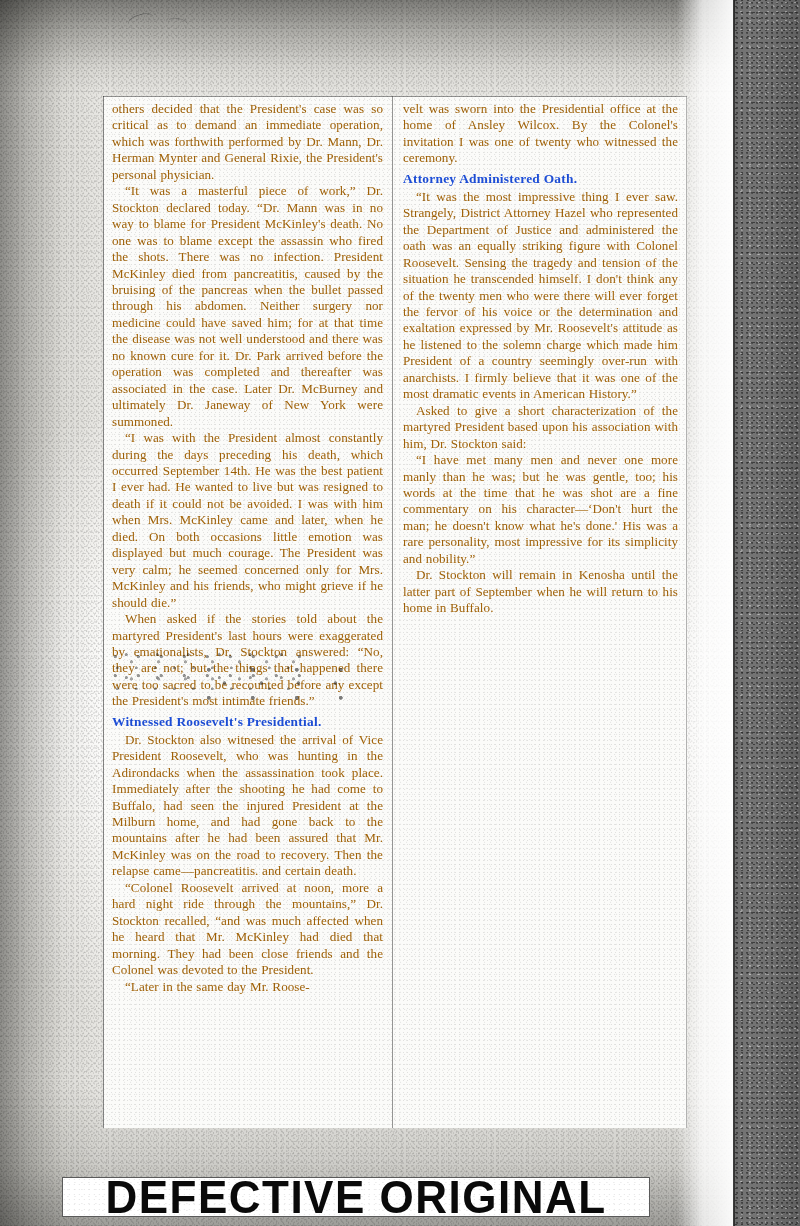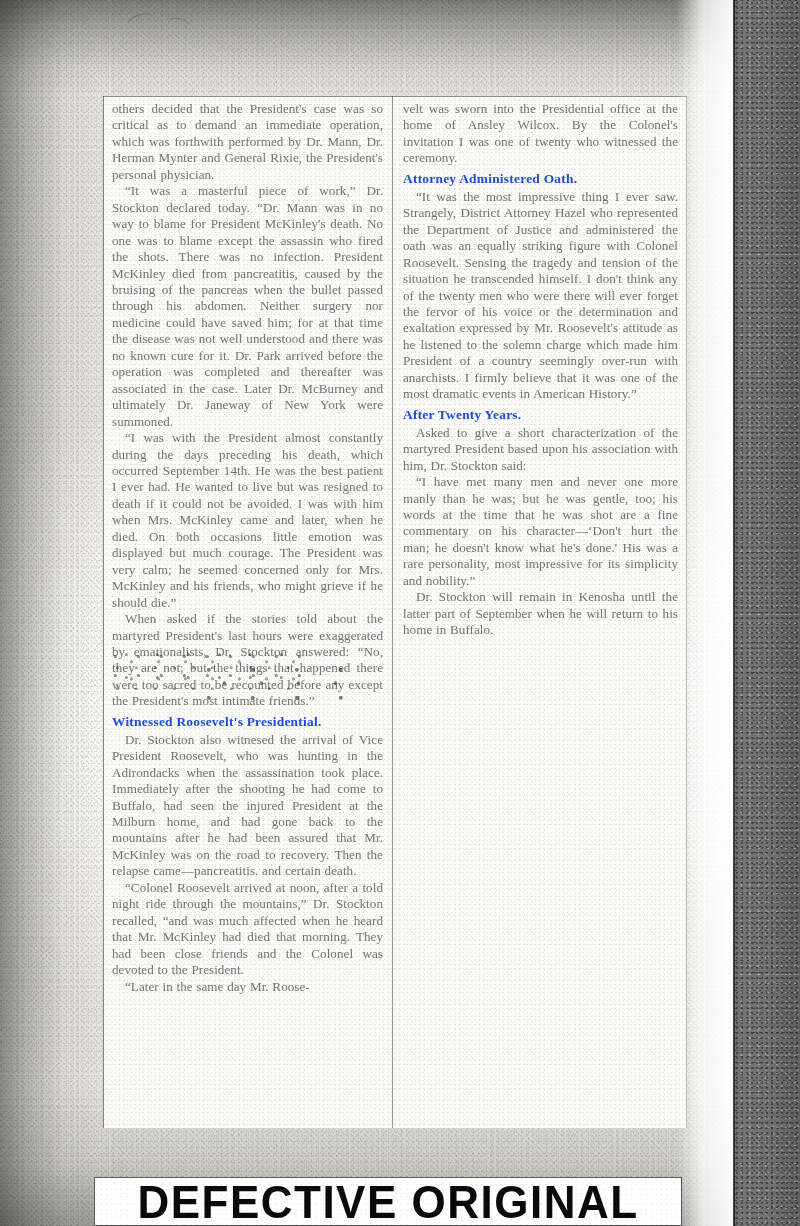--- a/index.html
+++ b/index.html
@@ -129,21 +129,21 @@
     width: 289px;
   }
   .col.right { width: 295px; padding-left: 11px; }
 
   p.para {
     margin: 0 0 0 0;
     font-size: 13.1px;
     line-height: 16.45px;
     text-align: justify;
     text-indent: 13px;
-    color: #737373;
+    color: #a16207;
     letter-spacing: .05px;
     word-spacing: .4px;
   }
   p.para.noindent { text-indent: 0; }
 
   h2.subhead {
     margin: 3px 0 1px 0;
     font-size: 13.4px;
     line-height: 18px;
     font-weight: bold;
@@ -176,29 +176,28 @@
     opacity: .6;
     pointer-events: none;
   }
 
   
   .banner {
     position: absolute;
     left: 62px;
     top: 1177px;
     width: 588px;
-    height: 49px;
+    height: 40px;
     background: #ffffff;
     border: 1px solid #5a5a5a;
     box-sizing: border-box;
     display: flex;
     align-items: center;
     justify-content: center;
     overflow: hidden;
-    margin-left: 32px;
   }
   .banner-text {
     font-family: "Liberation Sans", "DejaVu Sans", sans-serif;
     font-size: 44px;
     font-weight: bold;
     letter-spacing: 1.5px;
     color: #0a0a0a;
     white-space: nowrap;
     line-height: 1;
     transform: scaleY(1.06);
@@ -251,28 +250,27 @@
     <div class="col-rule"></div>
 
     <div class="columns">
       <div class="col left">
           <p class="para noindent">others decided that the President's case was so critical as to demand an immediate operation, which was forthwith performed by Dr. Mann, Dr. Herman Mynter and General Rixie, the President's personal physician.</p>
           <p class="para">“It was a masterful piece of work,” Dr. Stockton declared today. “Dr. Mann was in no way to blame for President McKinley's death. No one was to blame except the assassin who fired the shots. There was no infection. President McKinley died from pancreatitis, caused by the bruising of the pancreas when the bullet passed through his abdomen. Neither surgery nor medicine could have saved him; for at that time the disease was not well understood and there was no known cure for it. Dr. Park arrived before the operation was completed and thereafter was associated in the case. Later Dr. McBurney and ultimately Dr. Janeway of New York were summoned.</p>
           <p class="para">“I was with the President almost constantly during the days preceding his death, which occurred September 14th. He was the best patient I ever had. He wanted to live but was resigned to death if it could not be avoided. I was with him when Mrs. McKinley came and later, when he died. On both occasions little emotion was displayed but much courage. The President was very calm; he seemed concerned only for Mrs. McKinley and his friends, who might grieve if he should die.”</p>
           <p class="para">When asked if the stories told about the martyred President's last hours were exaggerated by emationalists, Dr. Stockton answered: “No, they are not; but the things that happened there were too sacred to be recounted before any except the President's most intimate friends.”</p>
           <h2 class="subhead">Witnessed Roosevelt's Presidential.</h2>
           <p class="para">Dr. Stockton also witnesed the arrival of Vice President Roosevelt, who was hunting in the Adirondacks when the assassination took place. Immediately after the shooting he had come to Buffalo, had seen the injured President at the Milburn home, and had gone back to the mountains after he had been assured that Mr. McKinley was on the road to recovery. Then the relapse came—pancreatitis. and certain death.</p>
-          <p class="para">“Colonel Roosevelt arrived at noon, after a told night ride through the mountains,” Dr. Stockton recalled, “and was much affected when he heard that Mr. McKinley had died that morning. They had been close friends and the Colonel was devoted to the President.</p>
+          <p class="para">“Colonel Roosevelt arrived at noon, more a hard night ride through the mountains,” Dr. Stockton recalled, “and was much affected when he heard that Mr. McKinley had died that morning. They had been close friends and the Colonel was devoted to the President.</p>
           <p class="para">“Later in the same day Mr. Roose-</p>
         </div>
       <div class="col right">
           <p class="para noindent">velt was sworn into the Presidential office at the home of Ansley Wilcox. By the Colonel's invitation I was one of twenty who witnessed the ceremony.</p>
           <h2 class="subhead">Attorney Administered Oath.</h2>
           <p class="para">“It was the most impressive thing I ever saw. Strangely, District Attorney Hazel who represented the Department of Justice and administered the oath was an equally striking figure with Colonel Roosevelt. Sensing the tragedy and tension of the situation he transcended himself. I don't think any of the twenty men who were there will ever forget the fervor of his voice or the determination and exaltation expressed by Mr. Roosevelt's attitude as he listened to the solemn charge which made him President of a country seemingly over-run with anarchists. I firmly believe that it was one of the most dramatic events in American History.”</p>
-          <h2 class="subhead">After Twenty Years.</h2>
           <p class="para">Asked to give a short characterization of the martyred President based upon his association with him, Dr. Stockton said:</p>
           <p class="para">“I have met many men and never one more manly than he was; but he was gentle, too; his words at the time that he was shot are a fine commentary on his character—‘Don't hurt the man; he doesn't know what he's done.' His was a rare personality, most impressive for its simplicity and nobility.”</p>
           <p class="para">Dr. Stockton will remain in Kenosha until the latter part of September when he will return to his home in Buffalo.</p>
         </div>
     </div>
 
     <div class="article-grain"></div>
   </div>
 
   <div class="smudge"></div>

